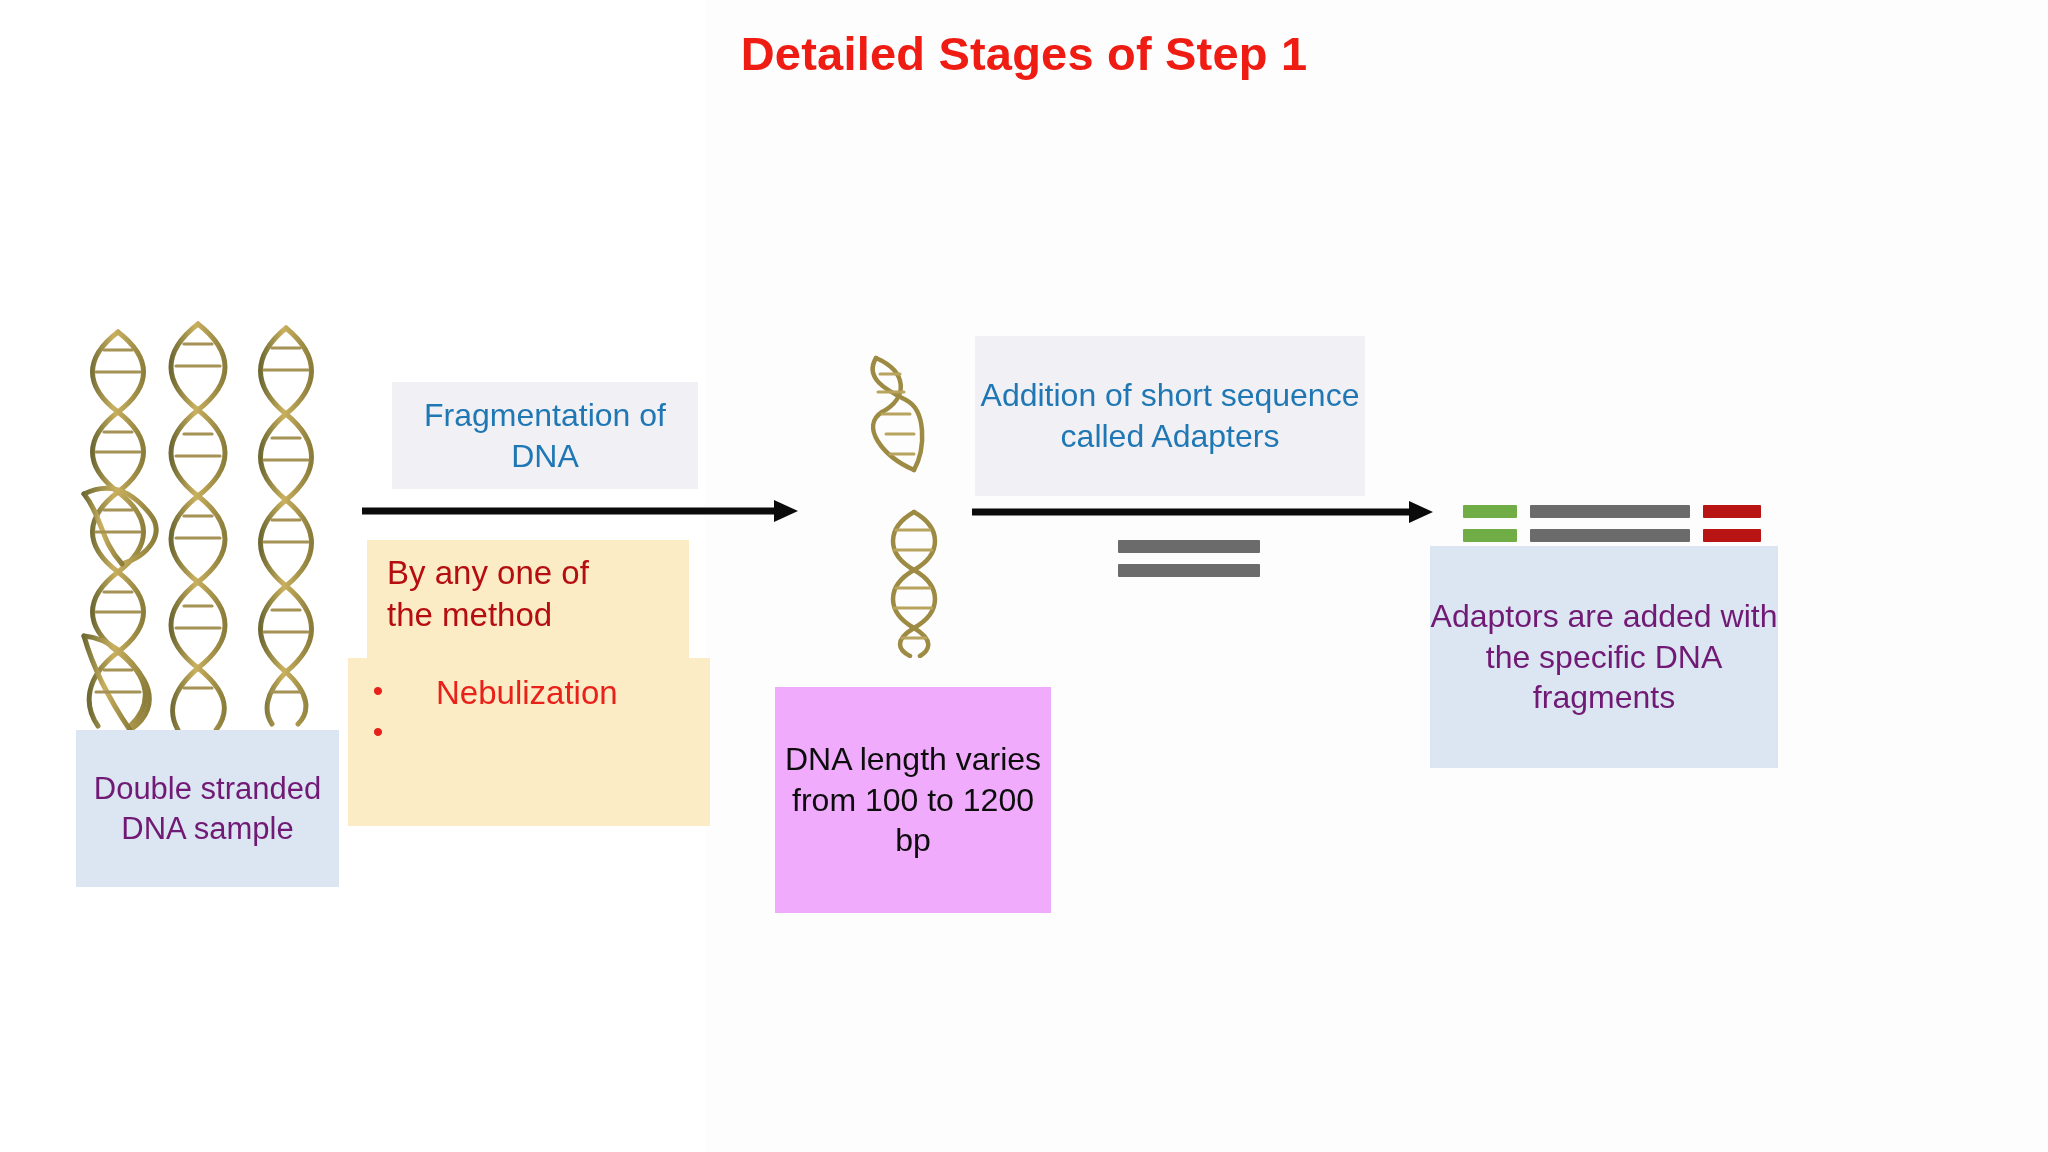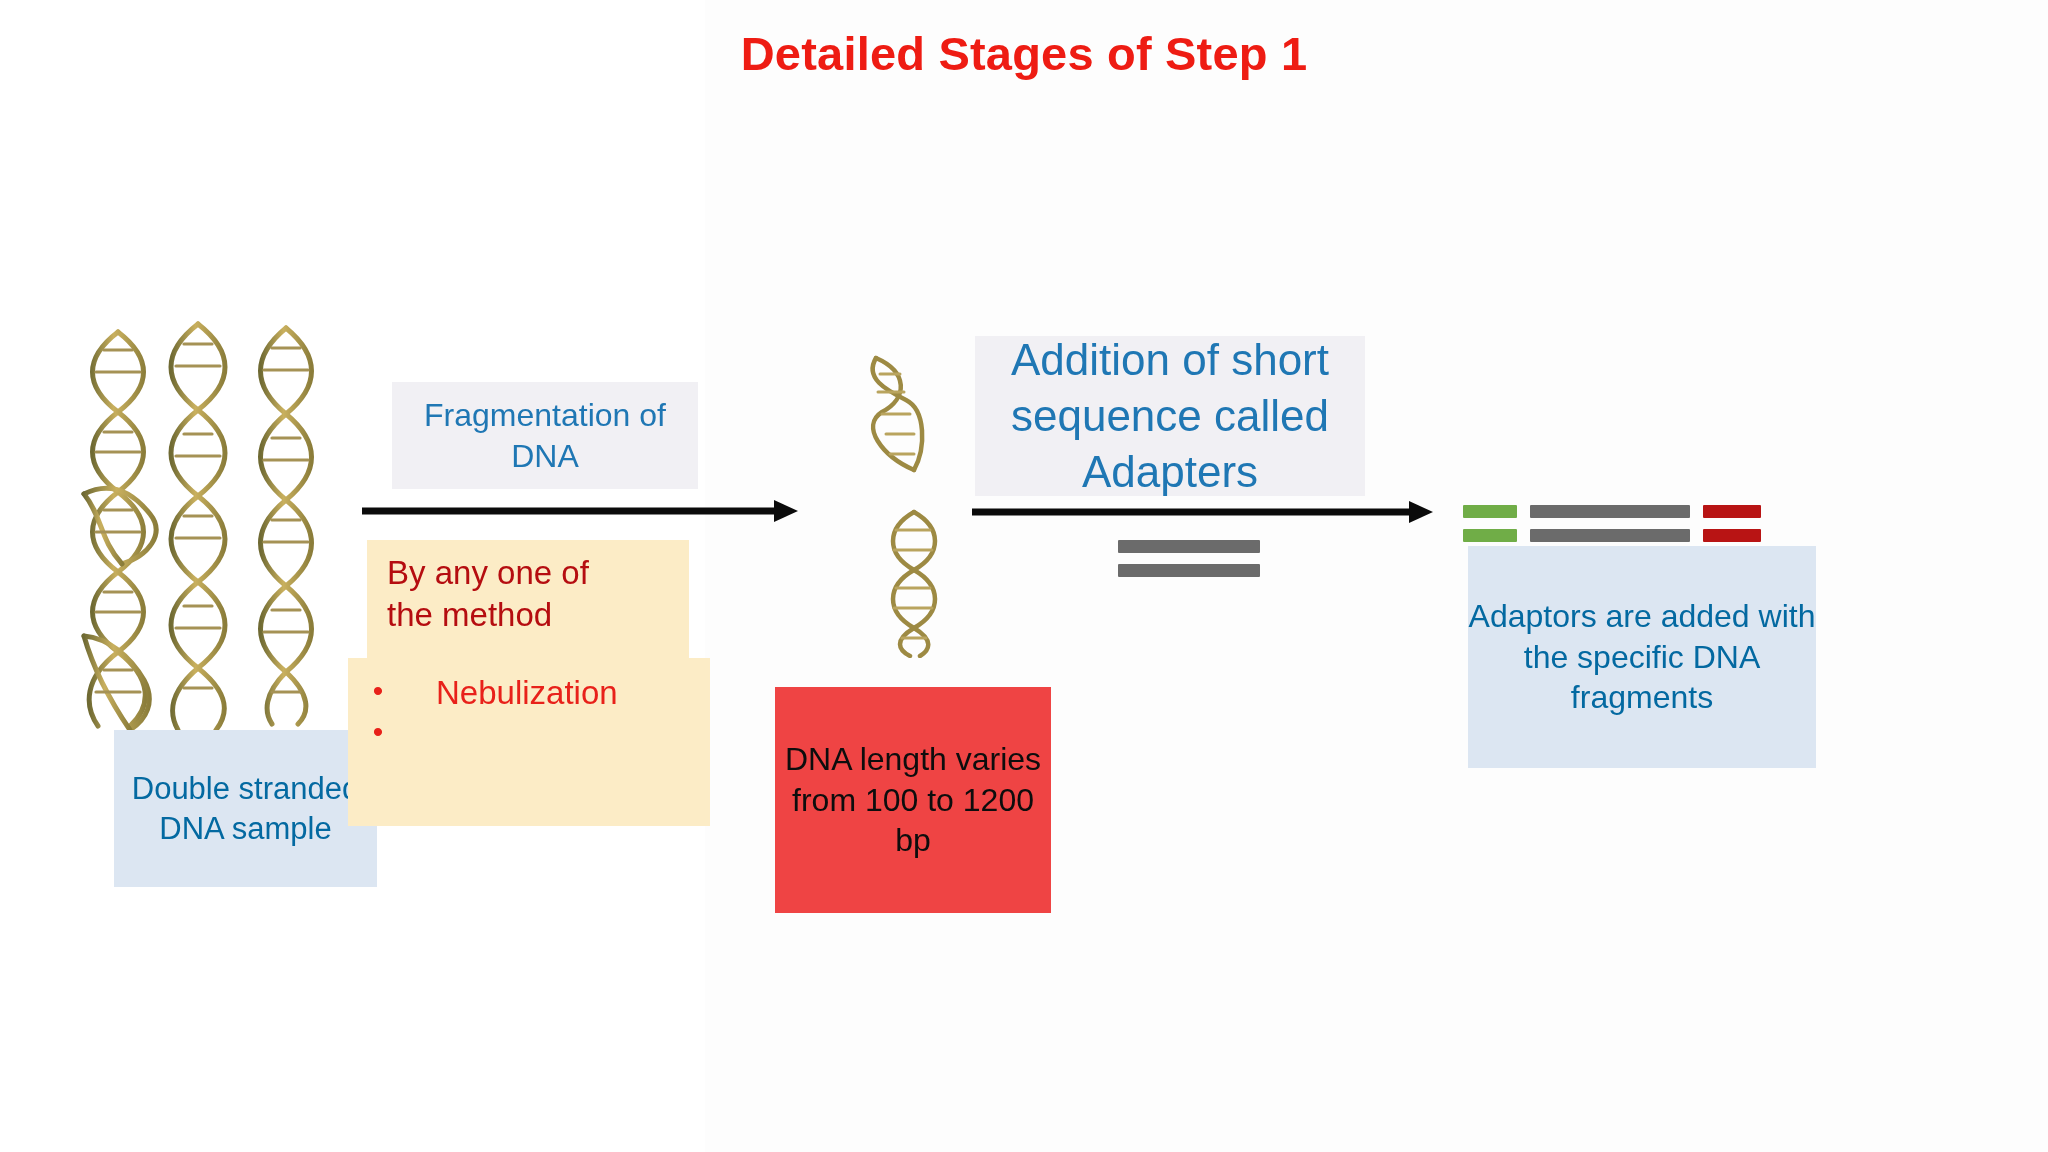--- a/index.html
+++ b/index.html
@@ -42,36 +42,36 @@
   
   .box {
     position: absolute;
     box-sizing: border-box;
     display: flex;
     align-items: center;
     justify-content: center;
     text-align: center;
     line-height: 1.28;
   }
-  .box-blue   { background: #dce6f2; color: #0369a1; margin-left: 38px; }
+  .box-blue   { background: #dce6f2; color: #701a75; }
   .box-grey   { background: #f1f0f4; color: #1f77b4; }
-  .box-pink   { background: #ef4444; color: #0d0d0d; }
+  .box-pink   { background: #f0abfc; color: #0d0d0d; }
   .box-yellow { background: #fcecc6; }
 
   #ds-dna-label {
     left: 76px; top: 730px; width: 263px; height: 157px;
     font-size: 31px;
   }
   #fragmentation-label {
     left: 392px; top: 382px; width: 306px; height: 107px;
     font-size: 32px;
   }
   #adapters-label {
     left: 975px; top: 336px; width: 390px; height: 160px;
-    font-size: 44px;
+    font-size: 32px;
   }
   #dna-length-label {
     left: 775px; top: 687px; width: 276px; height: 226px;
     font-size: 32px;
   }
   #adaptors-added-label {
     left: 1430px; top: 546px; width: 348px; height: 222px;
     font-size: 32px;
   }
 

